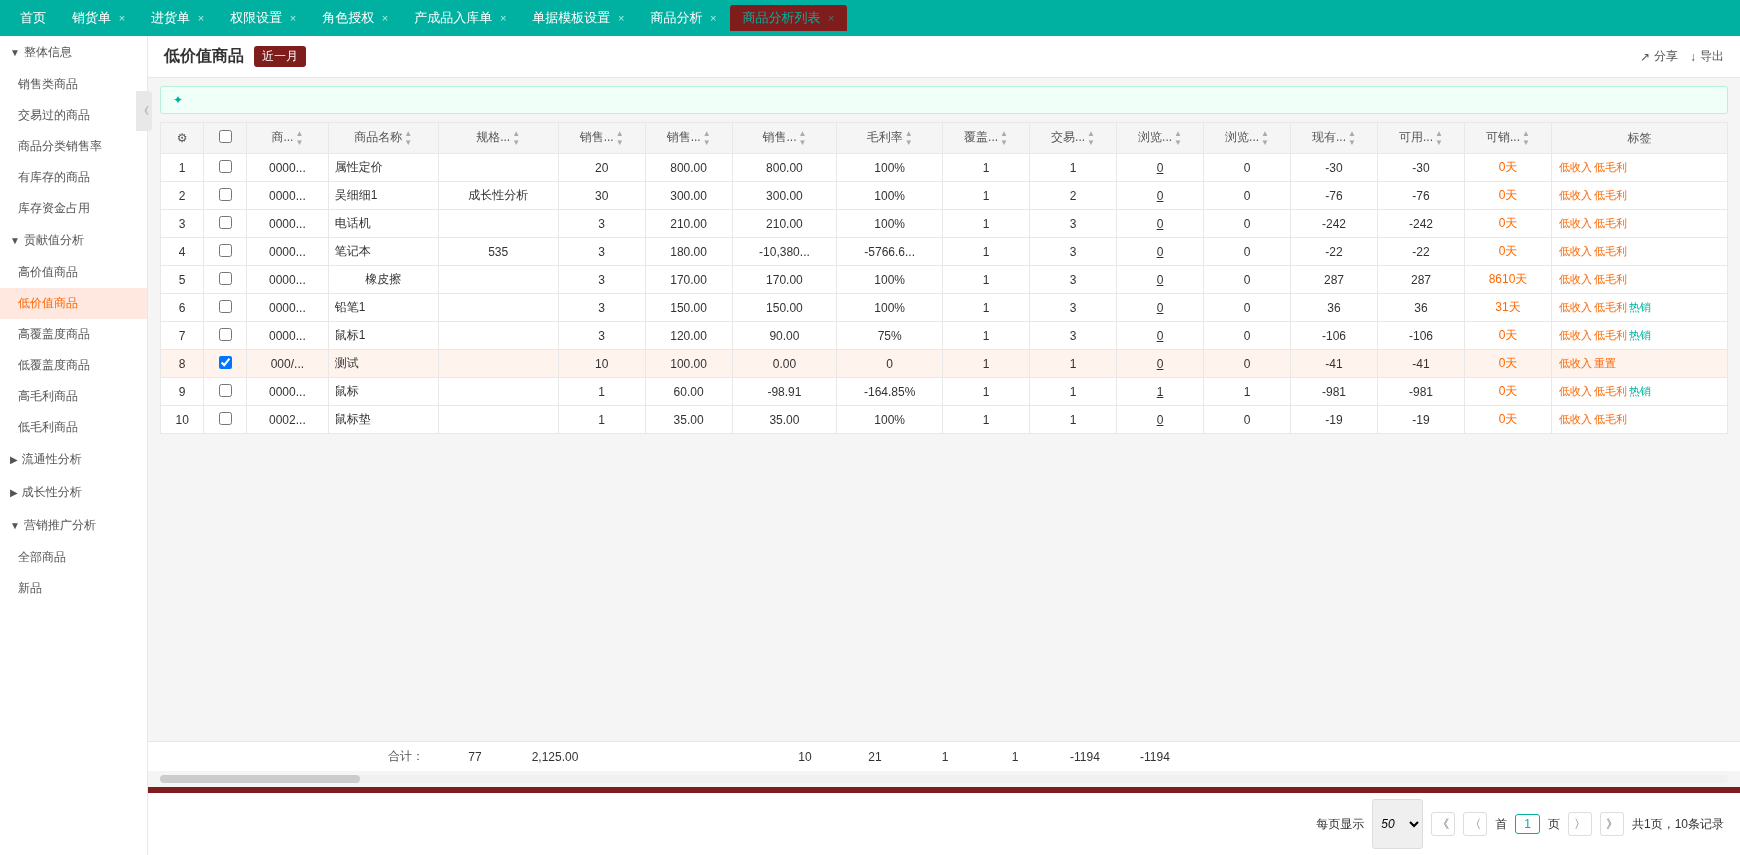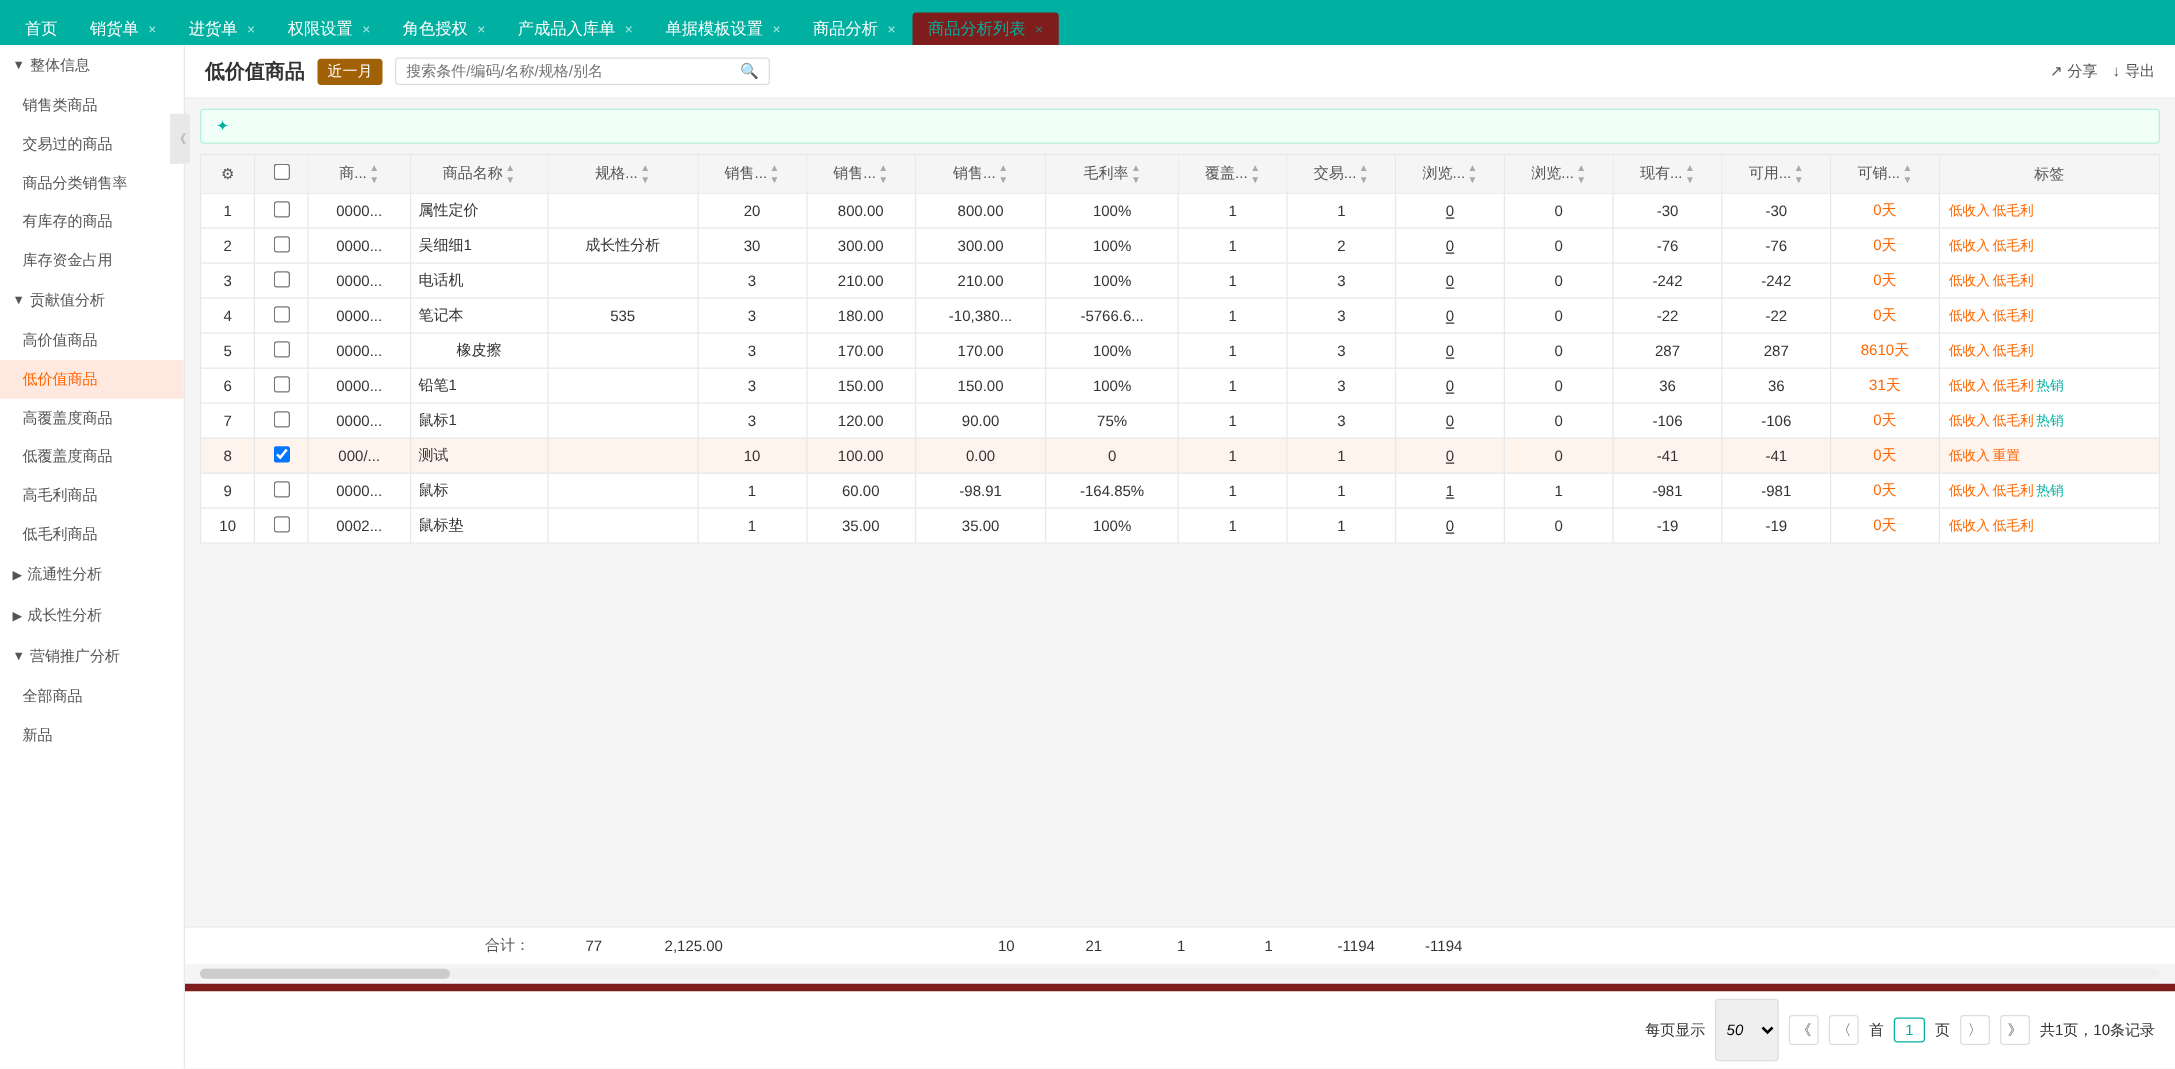--- a/index.html
+++ b/index.html
@@ -3,21 +3,21 @@
   <meta charset="utf-8">
   <style>
     * { box-sizing: border-box; margin: 0; padding: 0; }
     body { font-family: 'Microsoft YaHei', Arial, sans-serif; font-size: 12px; background: #f5f5f5; color: #333; overflow: hidden; }
 
     
     .top-nav {
       background: #00b0a0;
       height: 36px;
       display: flex;
-      align-items: flex-end;
+      align-items: center;
       padding: 0 8px;
       gap: 2px;
     }
     .nav-item {
       color: #fff;
       padding: 4px 12px;
       cursor: pointer;
       border-radius: 3px 3px 0 0;
       font-size: 13px;
       white-space: nowrap;
@@ -68,21 +68,21 @@
     .page-header {
       background: #fff;
       padding: 10px 16px;
       display: flex;
       align-items: center;
       gap: 10px;
       border-bottom: 1px solid #e8e8e8;
     }
     .page-title { font-size: 16px; font-weight: bold; color: #333; }
     .period-badge {
-      background: #a16207;
+      background: #7f1d1d;
       color: #fff;
       padding: 2px 8px;
       border-radius: 3px;
       font-size: 12px;
       cursor: pointer;
     }
     .search-box {
       display: flex;
       align-items: center;
       border: 1px solid #ddd;
@@ -295,24 +295,20 @@
     <div class="sidebar-item">新品</div>
   </div>
 
   <div class="collapse-btn">《</div>
 
   <div class="content-area">
 
     <div class="page-header">
       <span class="page-title">低价值商品</span>
       <span class="period-badge">近一月</span>
-      <div class="search-box">
-        <input type="text" placeholder="搜索条件/编码/名称/规格/别名" style="">
-        <span class="search-icon">🔍</span>
-      </div>
       <div class="header-actions">
         <div class="action-btn">
           <span>↗</span>
           <span>分享</span>
         </div>
         <div class="action-btn">
           <span>↓</span>
           <span>导出</span>
         </div>
       </div>

